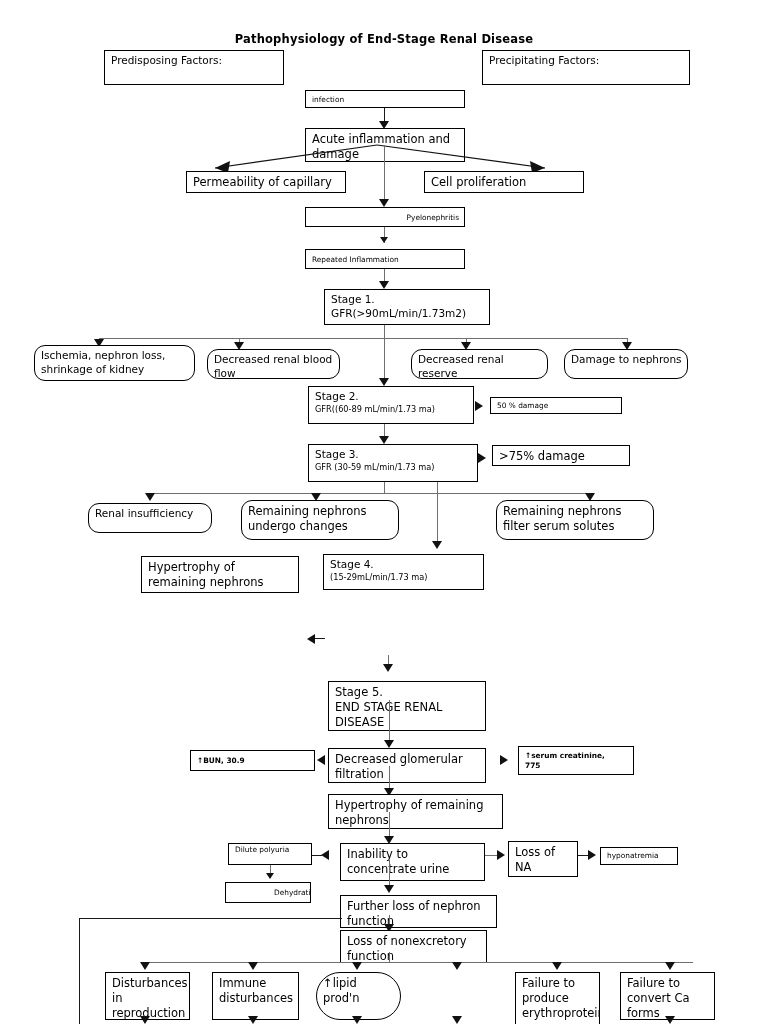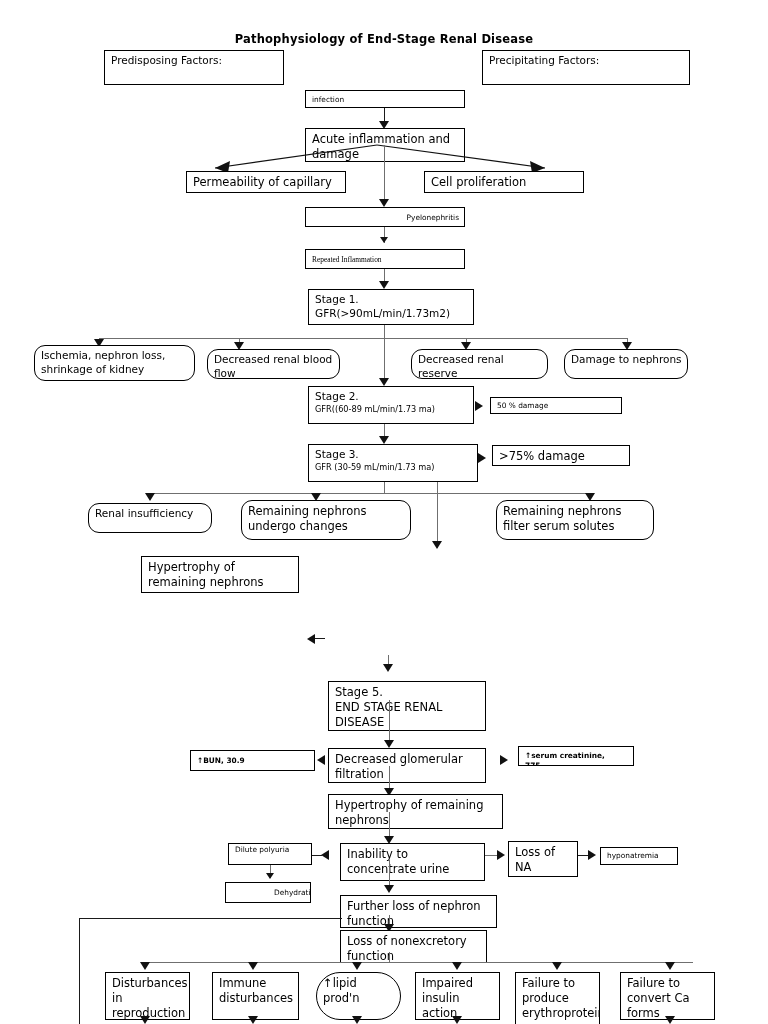--- a/index.html
+++ b/index.html
@@ -136,28 +136,28 @@
   <div class="vline grey" style="left:384px; top:145px; height:55px;"></div>
   <div class="arrow-down" style="left:379px; top:199px;"></div>
 
   <div class="box fs-xs" style="left:305px; top:207px; width:160px; height:20px; padding-top:5px;text-align:right;">
     <span>Pyelonephritis</span>
   </div>
 
   <div class="vline grey" style="left:384px; top:227px; height:16px;"></div>
   <div class="arrow-down sm" style="left:380px; top:237px;"></div>
 
-  <div class="box fs-xs" style="left:305px; top:249px; width:160px; height:20px; padding-top:5px;font-family:Liberation Serif, serif;">
+  <div class="box fs-xs" style="left:305px; top:249px; width:160px; height:20px; padding-top:5px;">
     <span>Repeated Inflammation</span>
   </div>
 
   <div class="vline grey" style="left:384px; top:269px; height:16px;"></div>
   <div class="arrow-down" style="left:379px; top:281px;"></div>
 
-  <div class="box fs-md" style="left:308px; top:289px; width:166px; height:36px;">
+  <div class="box fs-md" style="left:324px; top:289px; width:166px; height:36px;">
     <div>Stage 1.</div>
     <div>GFR(&gt;90mL/min/1.73m2)</div>
   </div>
 
   <div class="vline grey" style="left:384px; top:325px; height:13px;"></div>
   <div class="hline grey" style="left:99px; top:338px; width:528px;"></div>
   <div class="vline grey" style="left:99px; top:338px; height:4px;"></div>
   <div class="arrow-down" style="left:94px; top:339px;"></div>
   <div class="vline grey" style="left:239px; top:338px; height:6px;"></div>
   <div class="arrow-down" style="left:234px; top:342px;"></div>
@@ -208,31 +208,35 @@
   <div class="arrow-down" style="left:145px; top:493px;"></div>
   <div class="arrow-down" style="left:311px; top:493px;"></div>
   <div class="arrow-down" style="left:585px; top:493px;"></div>
 
   <div class="vline grey" style="left:437px; top:482px; height:66px;"></div>
   <div class="arrow-down" style="left:432px; top:541px;"></div>
 
   <div class="box round fs-md" style="left:88px; top:503px; width:124px; height:30px;">
     <span>Renal insufficiency</span>
   </div>
-  <div class="box round fs-lg" style="left:241px; top:500px; width:170px; height:40px;">
+  <div class="box round fs-lg" style="left:241px; top:500px; width:158px; height:40px;">
     <span>Remaining nephrons undergo changes</span>
   </div>
   <div class="box round fs-lg" style="left:496px; top:500px; width:158px; height:40px;">
     <span>Remaining nephrons filter serum solutes</span>
   </div>
 
   <div class="box fs-lg" style="left:141px; top:556px; width:158px; height:37px;">
     <span>Hypertrophy of remaining nephrons</span>
   </div>
 
+  <div class="box fs-md" style="left:323px; top:554px; width:161px; height:36px;">
+    <div>Stage 4.</div>
+    <div class="fs-sm">(15-29mL/min/1.73 ma)</div>
+  </div>
 
   <div class="arrow-left" style="left:307px; top:634px;"></div>
   <div class="hline" style="left:315px; top:638px; width:10px;"></div>
 
   <div class="vline grey" style="left:388px; top:655px; height:14px;"></div>
   <div class="arrow-down" style="left:383px; top:664px;"></div>
 
   <div class="box fs-lg" style="left:328px; top:681px; width:158px; height:50px;">
     <div>Stage 5.</div>
     <div>END STAGE RENAL</div>
@@ -245,21 +249,21 @@
   <div class="box b2 fs-xs bold" style="left:190px; top:750px; width:125px; height:21px; padding-top:5px;">
     <span>↑BUN, 30.9</span>
   </div>
   <div class="arrow-left" style="left:317px; top:755px;"></div>
 
   <div class="box fs-lg" style="left:328px; top:748px; width:158px; height:35px;">
     <span>Decreased glomerular filtration</span>
   </div>
 
   <div class="arrow-right" style="left:500px; top:755px;"></div>
-  <div class="box b2 fs-xs bold" style="left:518px; top:746px; width:116px; height:20px; padding-top:4px;">
+  <div class="box b2 fs-xs bold" style="left:518px; top:746px; width:116px; height:29px; padding-top:4px;">
     <div>↑serum creatinine,</div>
     <div>775</div>
   </div>
 
   <div class="vline grey" style="left:389px; top:766px; height:27px;"></div>
   <div class="arrow-down" style="left:384px; top:788px;"></div>
 
   <div class="box fs-lg" style="left:328px; top:794px; width:175px; height:35px;">
     <span>Hypertrophy of remaining nephrons</span>
   </div>
@@ -322,23 +326,20 @@
 
   <div class="box b2 fs-lg" style="left:105px; top:972px; width:85px; height:48px;">
     <span>Disturbances in reproduction</span>
   </div>
   <div class="box b2 fs-lg" style="left:212px; top:972px; width:87px; height:48px;">
     <span>Immune disturbances</span>
   </div>
   <div class="box b2 fs-lg" style="left:316px; top:972px; width:85px; height:48px;border-radius:24px;">
     <span>↑lipid prod'n</span>
   </div>
-  <div class="box b2 fs-lg" style="left:415px; top:972px; width:85px; height:48px;">
-    <span>Impaired insulin action</span>
-  </div>
   <div class="box fs-lg" style="left:515px; top:972px; width:85px; height:60px;">
     <span>Failure to produce erythroprotein</span>
   </div>
   <div class="box fs-lg" style="left:620px; top:972px; width:95px; height:48px;">
     <span>Failure to convert Ca forms</span>
   </div>
 
   <div class="arrow-down" style="left:140px; top:1016px;"></div>
   <div class="arrow-down" style="left:248px; top:1016px;"></div>
   <div class="arrow-down" style="left:352px; top:1016px;"></div>

